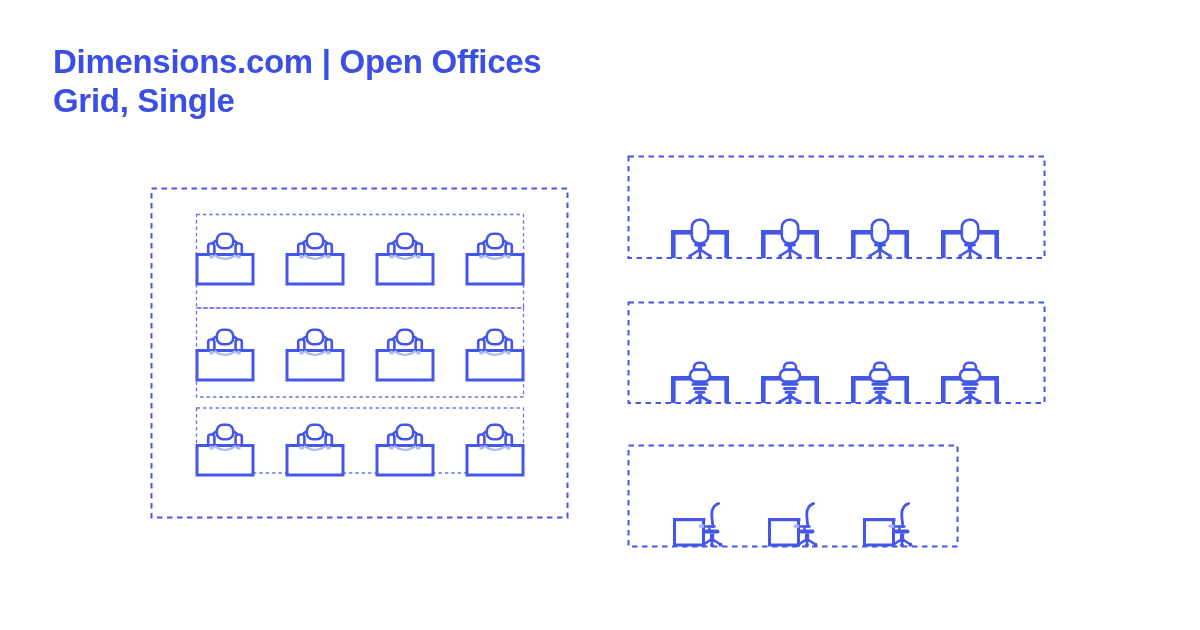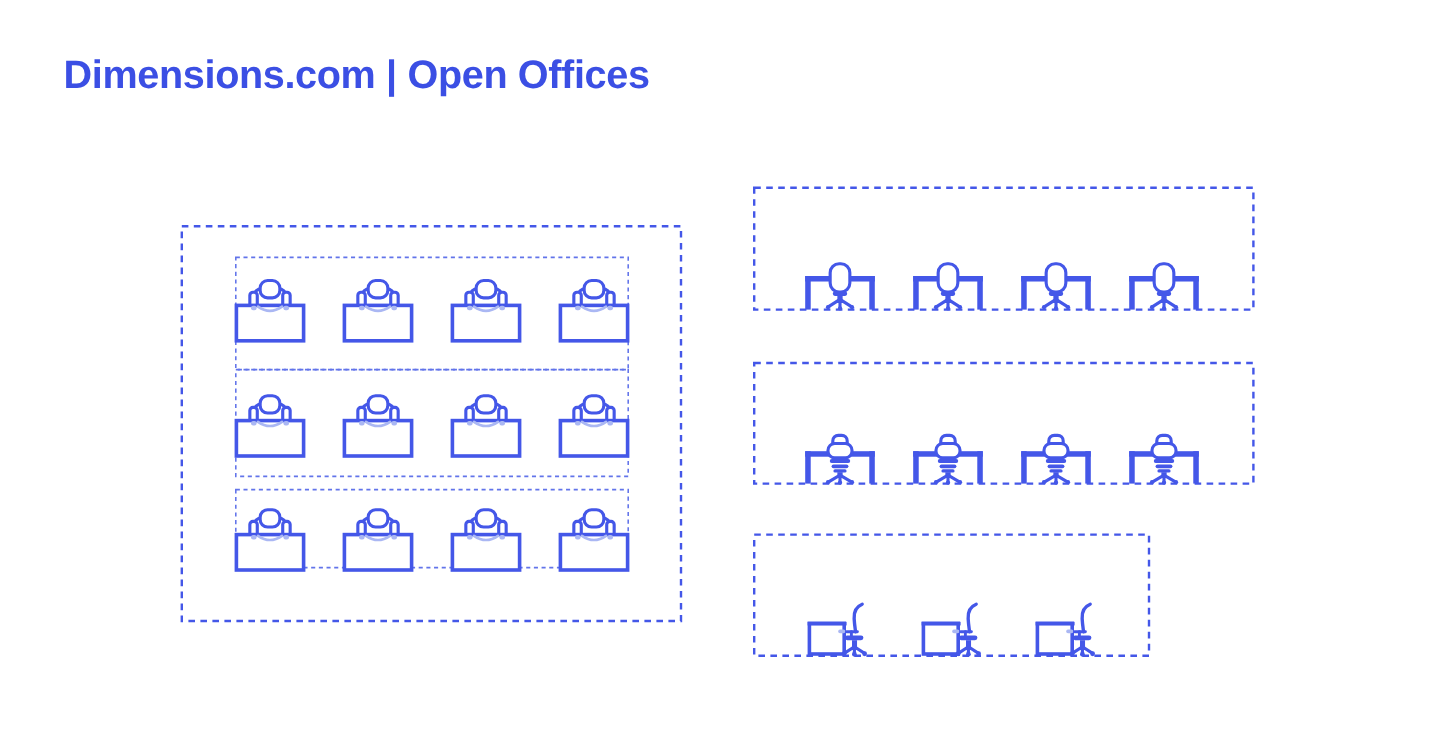--- a/index.html
+++ b/index.html
@@ -29,20 +29,21 @@
   .ghost{fill:none;stroke:var(--ghost);stroke-width:2.2;stroke-linecap:round;}
   .ghost-fill{fill:var(--ghost);stroke:none;}
 </style>
 </head>
 <body>
 
 <div class="stage">
 
   <div class="title">
     <div>Dimensions.com | Open Offices</div>
+    <div>Grid, Single</div>
   </div>
 
   <svg class="scene" id="scene" width="1200" height="630" viewBox="0 0 1200 630" xmlns="http://www.w3.org/2000/svg" xmlns:xlink="http://www.w3.org/1999/xlink">
 
     <defs>
 
       <g id="u-plan">
         <rect class="chair-stroke" x="15.5" y="7.5" width="27" height="15" rx="6.5"></rect>
         <rect class="chair-stroke" x="12.2" y="10.5" width="6.2" height="13" rx="2.6"></rect>
         <rect class="chair-stroke" x="39.6" y="10.5" width="6.2" height="13" rx="2.6"></rect>

